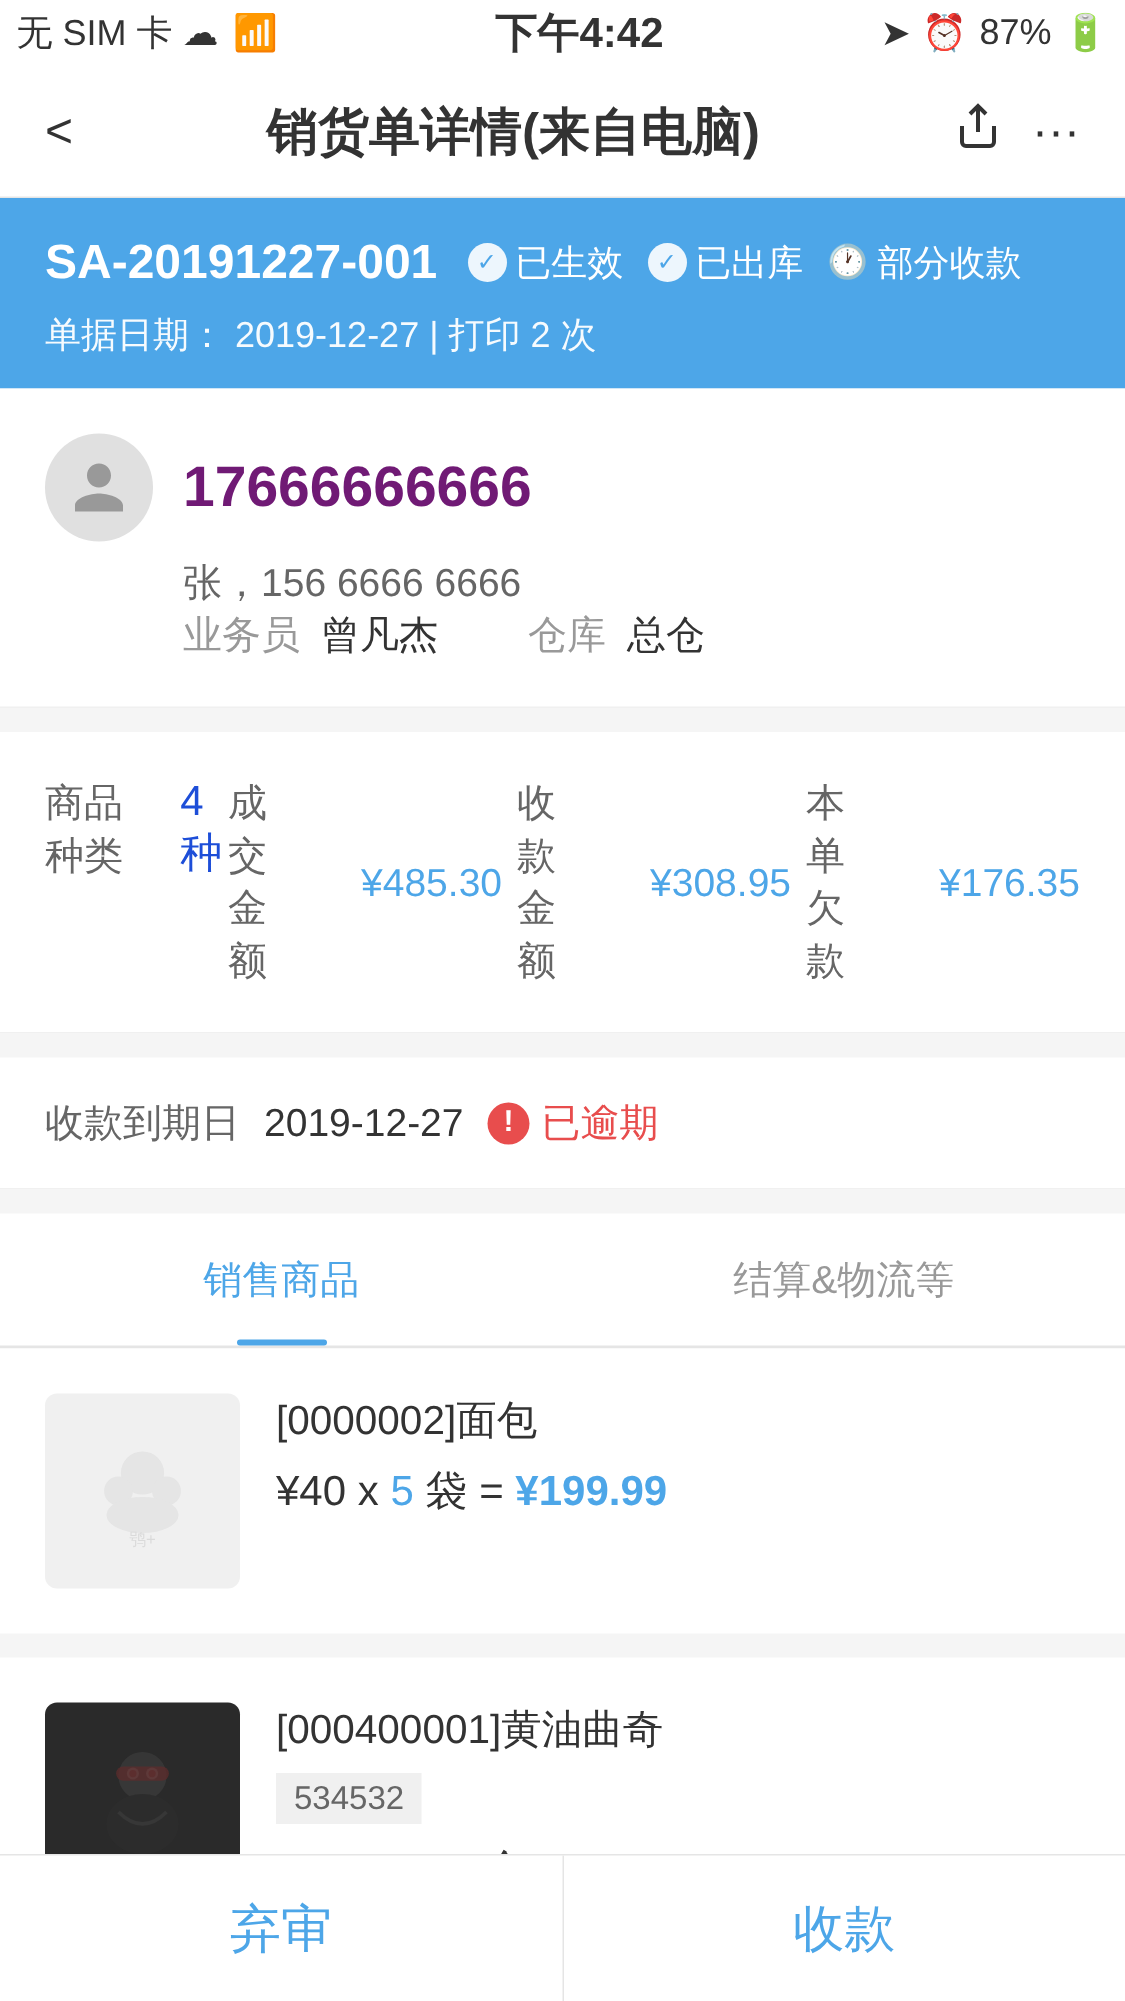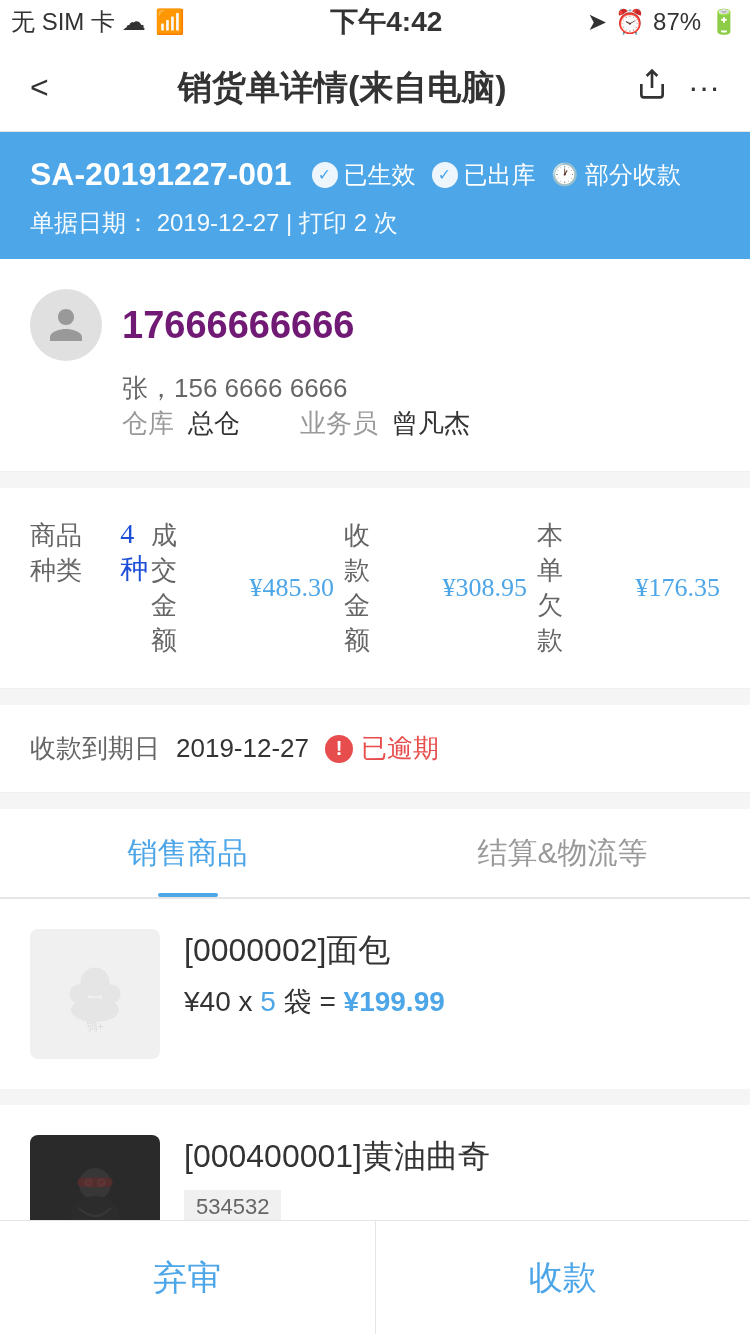--- a/index.html
+++ b/index.html
@@ -153,21 +153,20 @@
 
     
     .summary-section {
       background: #fff;
       padding: 30px;
       margin-top: 16px;
       border-bottom: 1px solid #f0f0f0;
       display: flex;
       justify-content: space-between;
       align-items: flex-start;
-      font-family: Liberation Serif, serif;
     }
     .summary-left {
       display: flex;
       align-items: center;
       gap: 14px;
       font-size: 26px;
       color: #666;
     }
     .summary-count { font-size: 28px; color: #1d4ed8; font-weight: 500; }
     .summary-right {
@@ -225,21 +224,21 @@
       margin-top: 16px;
       border-bottom: 2px solid #e5e5e5;
     }
     .tab-item {
       flex: 1;
       height: 88px;
       display: flex;
       flex-direction: column;
       align-items: center;
       justify-content: center;
-      font-size: 30px;
+      font-size: 26px;
       color: #999;
       position: relative;
       cursor: pointer;
     }
     .tab-item.active {
       color: #4da6e8;
     }
     .tab-item.active::after {
       content: '';
       position: absolute;
@@ -278,21 +277,21 @@
       height: 80px;
       opacity: 0.3;
     }
     .product-img.dark {
       background: #2a2a2a;
     }
     .product-info {
       flex: 1;
     }
     .product-name {
-      font-size: 32px;
+      font-size: 27px;
       color: #333;
       font-weight: 500;
       margin-bottom: 10px;
     }
     .product-sku {
       display: inline-block;
       background: #f0f0f0;
       color: #666;
       font-size: 22px;
       padding: 4px 12px;
@@ -305,21 +304,21 @@
     }
     .price-blue { color: #4da6e8; }
     .price-total { color: #4da6e8; font-weight: 600; }
 
     
     .bottom-bar {
       position: fixed;
       bottom: 0;
       left: 0;
       width: 750px;
-      height: 114px;
+      height: 98px;
       background: #fff;
       border-top: 1px solid #e5e5e5;
       display: flex;
       align-items: center;
     }
     .bottom-btn {
       flex: 1;
       height: 100%;
       display: flex;
       align-items: center;
@@ -394,26 +393,26 @@
     <div class="avatar">
       <svg viewBox="0 0 24 24" width="40" height="40" fill="#999">
         <path d="M12 12c2.7 0 4.8-2.1 4.8-4.8S14.7 2.4 12 2.4 7.2 4.5 7.2 7.2 9.3 12 12 12zm0 2.4c-3.2 0-9.6 1.6-9.6 4.8v2.4h19.2v-2.4c0-3.2-6.4-4.8-9.6-4.8z"></path>
       </svg>
     </div>
     <span class="customer-phone">17666666666</span>
   </div>
   <div class="customer-name">张，156 6666 6666</div>
   <div class="customer-meta">
     <div class="meta-item">
+      <span class="meta-label">业务员</span>
+      <span class="meta-value">曾凡杰</span>
+    </div>
+    <div class="meta-item">
       <span class="meta-label">仓库</span>
       <span class="meta-value">总仓</span>
-    </div>
-    <div class="meta-item">
-      <span class="meta-label">业务员</span>
-      <span class="meta-value">曾凡杰</span>
     </div>
   </div>
 </div>
 
 <div class="summary-section">
   <div class="summary-left">
     <span>商品种类</span>
     <span class="summary-count">4种</span>
   </div>
   <div class="summary-right">

